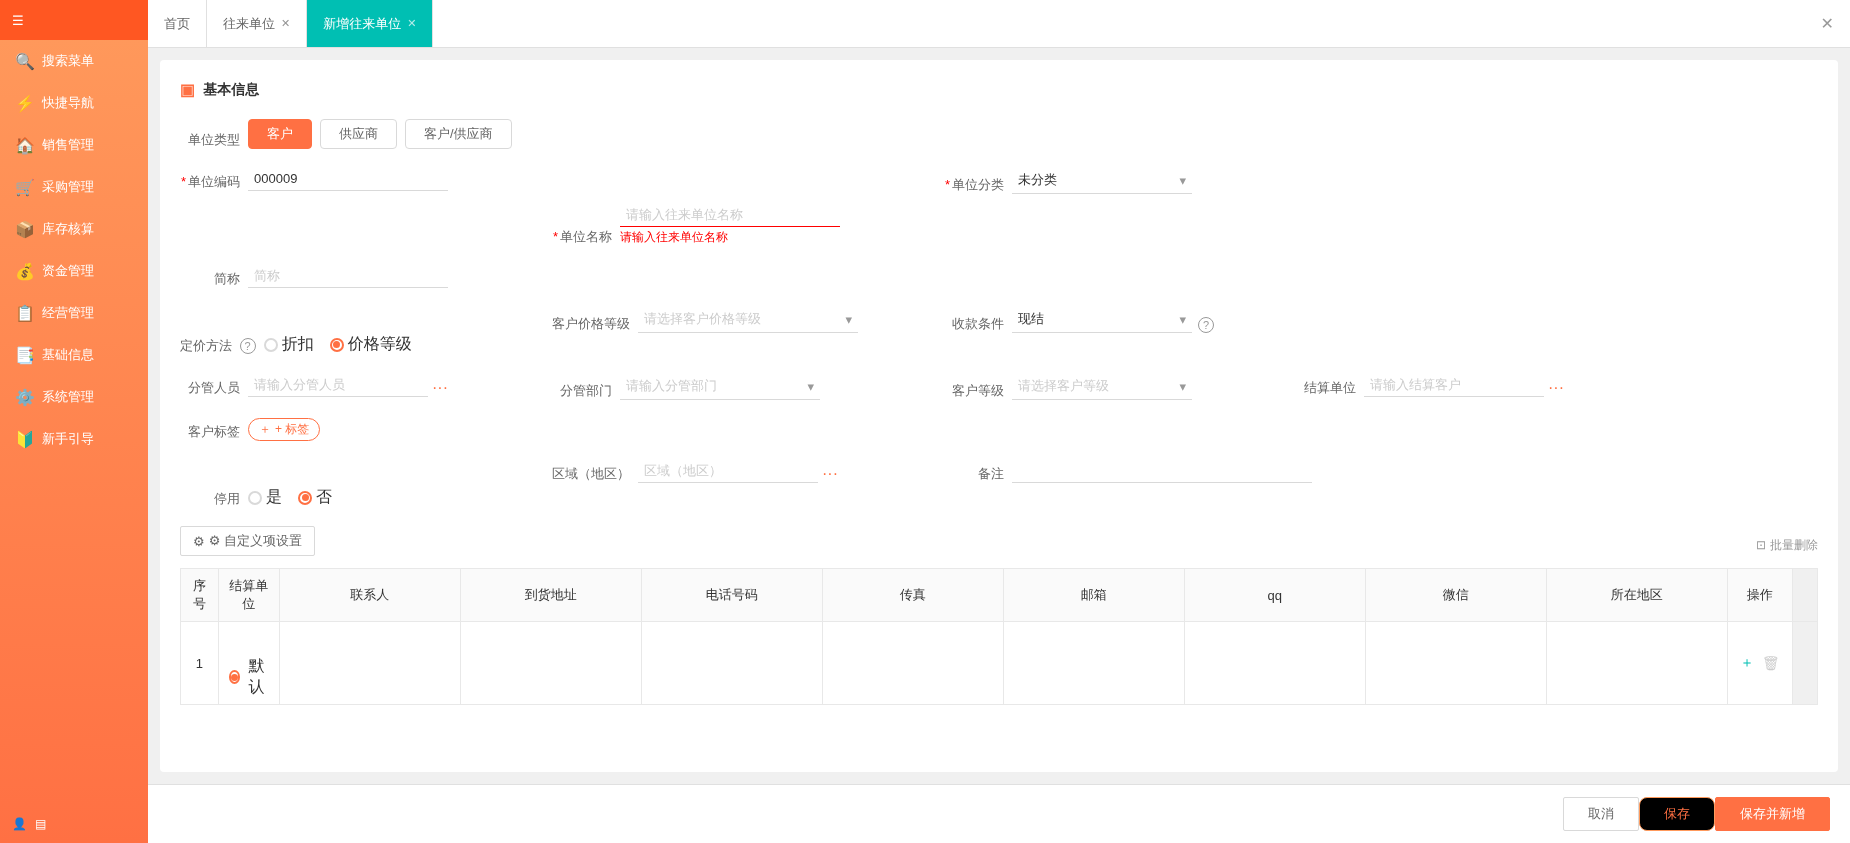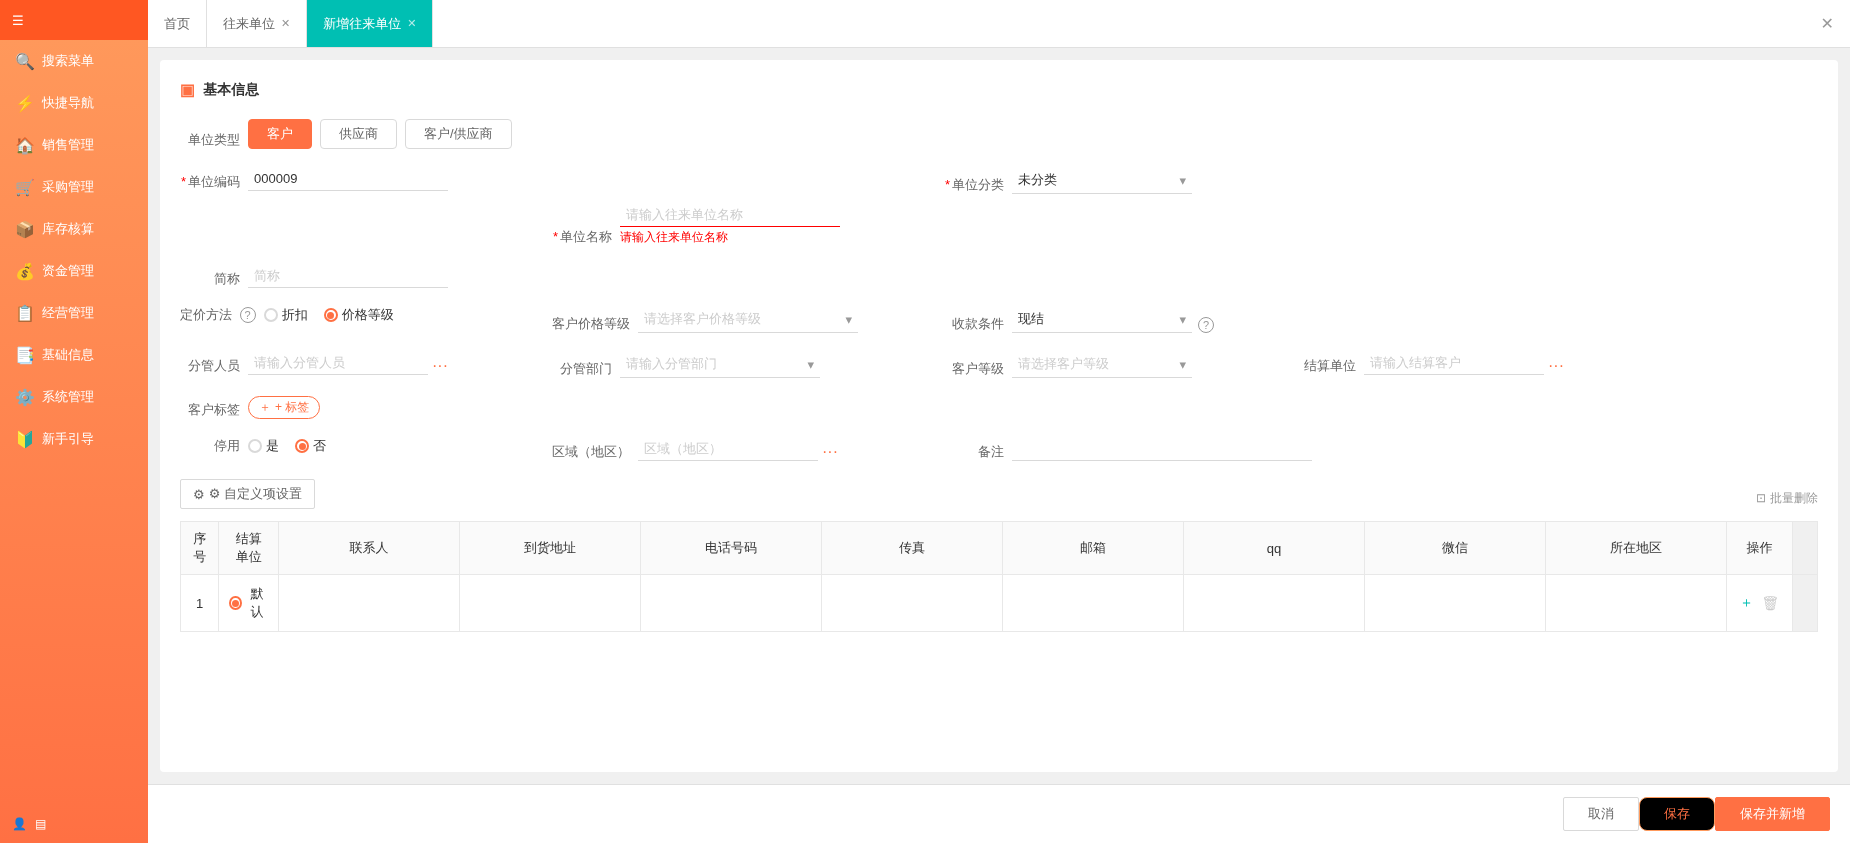--- a/index.html
+++ b/index.html
@@ -190,22 +190,23 @@
     .radio-group {
       display: flex;
       align-items: center;
       gap: 16px;
     }
     .radio-item {
       display: flex;
       align-items: center;
       gap: 4px;
       cursor: pointer;
-      font-size: 13px;
+      font-size: 16px;
       color: #333;
+      margin-top: 28px;
     }
     .radio-circle {
       width: 14px;
       height: 14px;
       border-radius: 50%;
       border: 2px solid #d9d9d9;
       display: flex;
       align-items: center;
       justify-content: center;
     }

